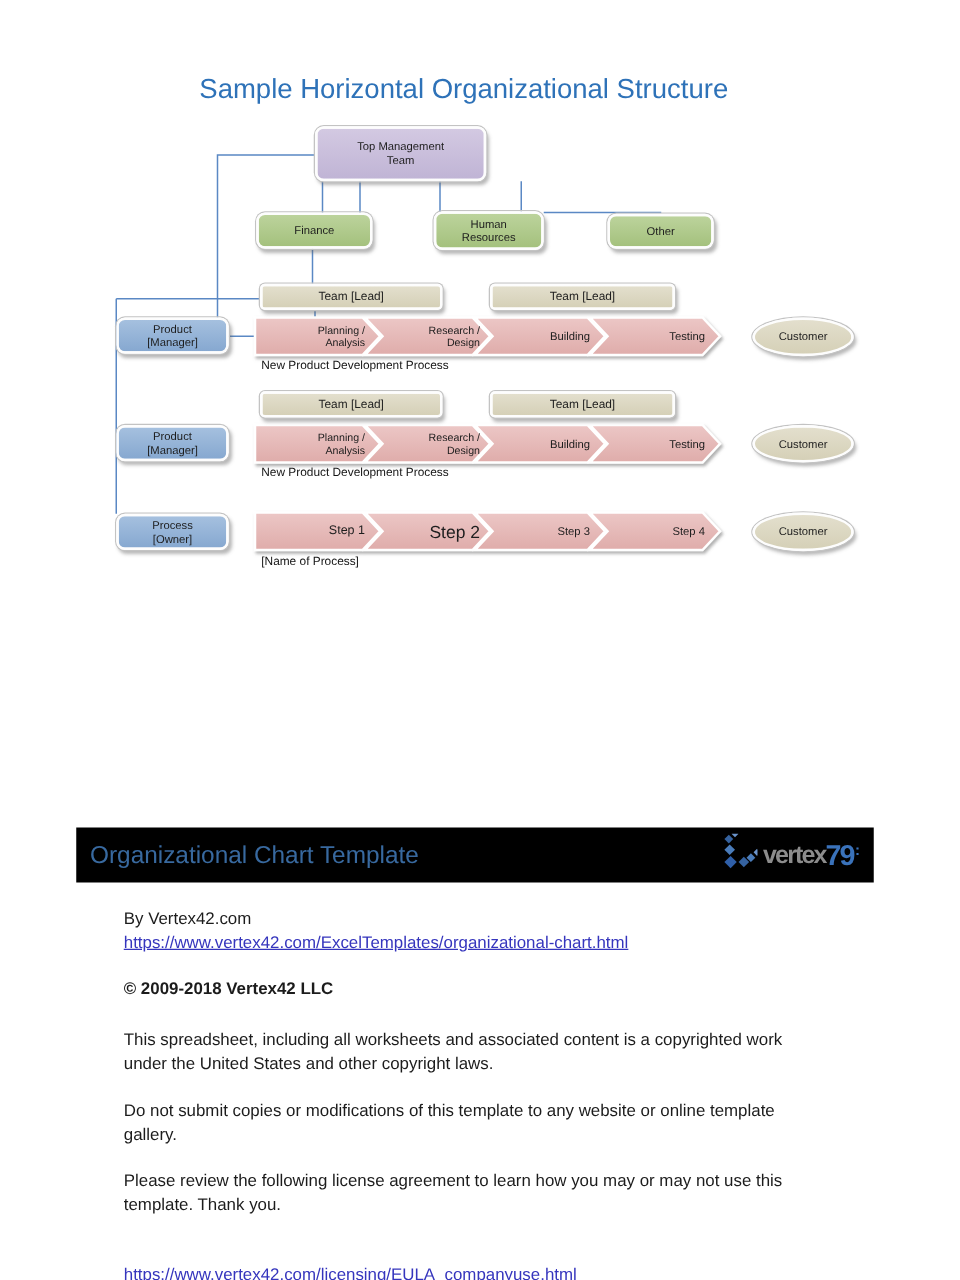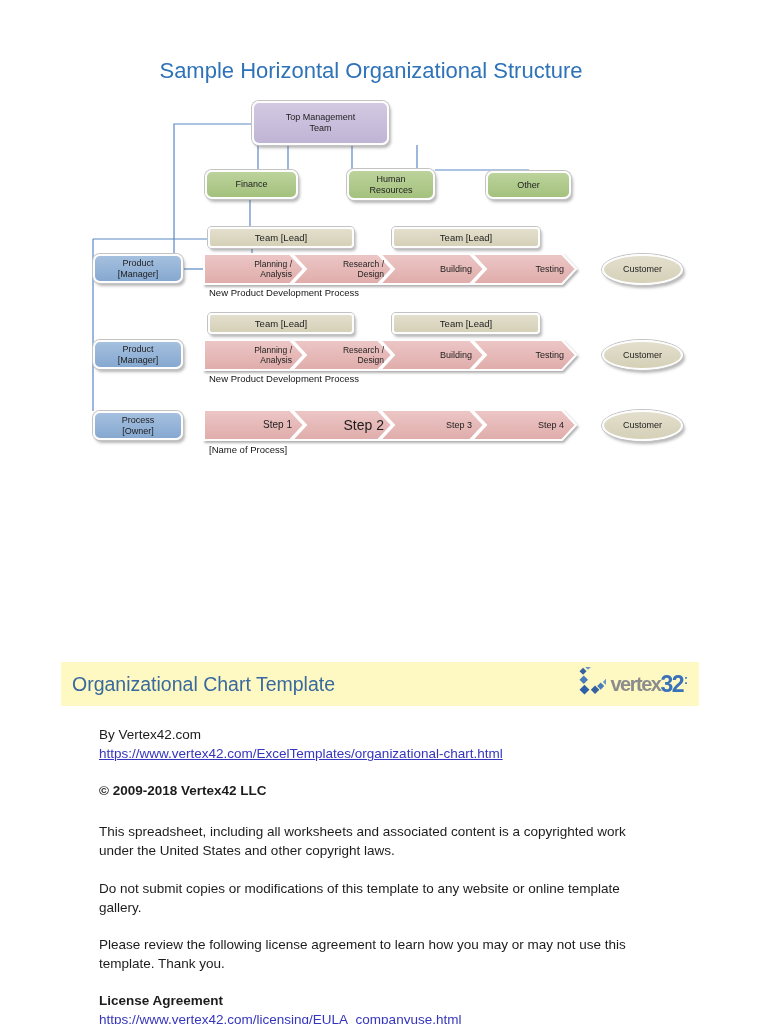--- a/index.html
+++ b/index.html
@@ -26,21 +26,21 @@
   .blue  {background:linear-gradient(#a5c0df,#86a8d0);}
   .ellipse{border-radius:50%;}
 
   .chev-label{position:absolute;display:flex;flex-direction:column;align-items:flex-end;
               justify-content:center;text-align:center;font-size:8.5px;line-height:1.2;
               color:#1d1d1d;pointer-events:none;}
   .caption{position:absolute;font-size:9.5px;color:#151515;white-space:nowrap;}
 
   
   .sheet-header{position:absolute;left:61px;top:662px;width:641px;height:44px;
-                background:#fef9c3;display:flex;align-items:center;}
+                background:#000000;display:flex;align-items:center;}
   .sheet-header-title{margin-left:11px;font-size:19.5px;color:#38699f;}
   .logo{position:absolute;right:14px;top:5px;display:flex;align-items:center;height:34px;}
   .logo-gray{color:#8c8c8c;font-size:20px;font-weight:700;letter-spacing:-1.5px;margin-left:4px;}
   .logo-blue{color:#3a72ba;font-size:23px;font-weight:700;letter-spacing:-1.5px;}
   .logo-mark{color:#3a72ba;font-size:12px;font-weight:700;margin-left:1px;transform:translateY(-4px);}
 
   
   .txt{position:absolute;left:99px;font-size:13.5px;line-height:19px;color:#1c1c1c;width:535px;}
   .bold{font-weight:700;}
   a.link{color:#3535bd;text-decoration:underline;cursor:pointer;}
@@ -208,27 +208,26 @@
           <rect x="4" y="3" width="4" height="4" fill="#6b94cc"></rect>
           <rect x="3" y="9" width="5" height="5" fill="#35629f"></rect>
           <rect x="9" y="14" width="6" height="6" fill="#4a7cba"></rect>
           <rect x="16" y="20" width="7" height="7" fill="#2f5fa8"></rect>
           <rect x="27" y="1" width="4" height="4" fill="#6b94cc"></rect>
           <rect x="26" y="7" width="5" height="5" fill="#4a7cba"></rect>
           <rect x="24" y="13" width="6" height="6" fill="#35629f"></rect>
         </g>
       </svg>
       <span class="logo-gray">vertex</span>
-      <span class="logo-blue">32</span>
+      <span class="logo-blue">79</span>
       <span class="logo-mark">:</span>
     </div>
   </div>
 
   <div class="txt" style="top:725px;">By Vertex42.com</div>
   <a class="link txt" style="top:744px;">https://www.vertex42.com/ExcelTemplates/organizational-chart.html</a>
   <div class="txt bold" style="top:781px;">© 2009-2018 Vertex42 LLC</div>
   <div class="txt" style="top:879px;">Do not submit copies or modifications of this template to any website or online template gallery.</div>
   <div class="txt" style="top:822px;">This spreadsheet, including all worksheets and associated content is a copyrighted work under the United States and other copyright laws.</div>
   <div class="txt" style="top:935px;">Please review the following license agreement to learn how you may or may not use this template. Thank you.</div>
-  <div class="txt bold" style="top:991px;">License Agreement</div>
   <a class="link txt" style="top:1010px;">https://www.vertex42.com/licensing/EULA_companyuse.html</a>
 
 </div>
 
 </body></html>

